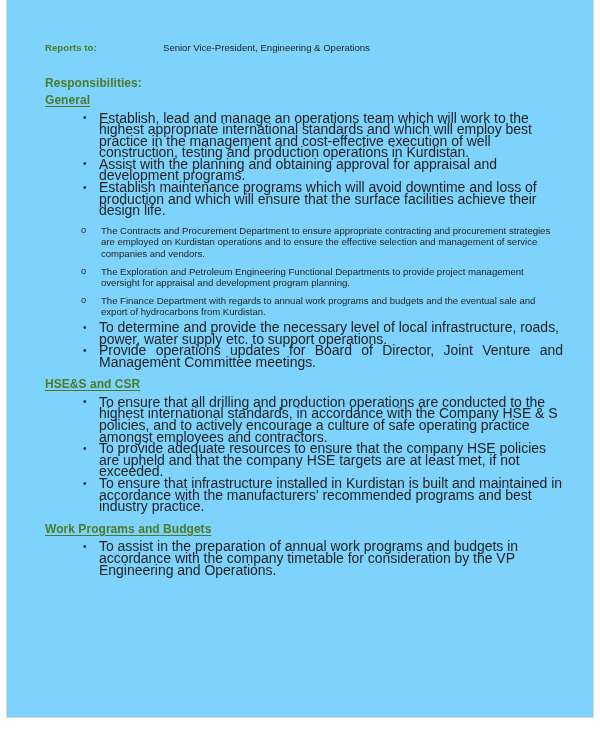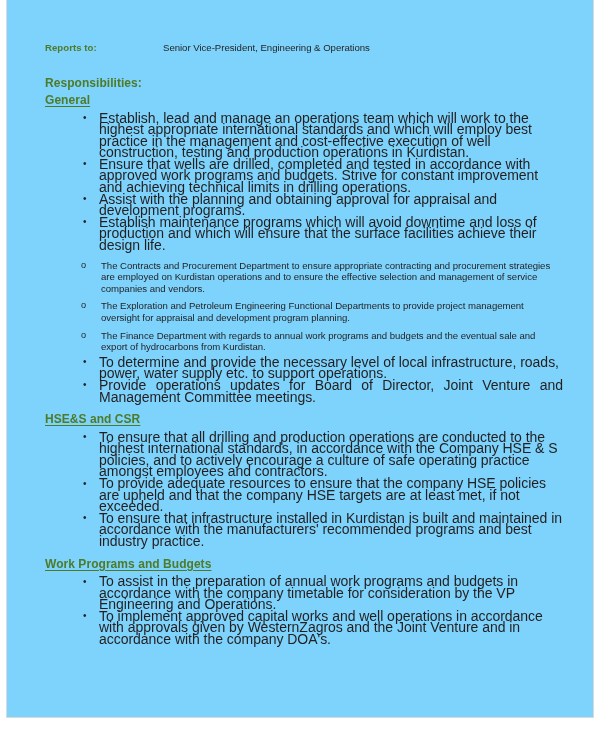--- a/index.html
+++ b/index.html
@@ -143,21 +143,20 @@
     <div class="h-block">Responsibilities:</div>
 
     <div class="spacer-xs"></div>
 
     <div class="h-block underline">General</div>
 
     <div class="spacer-xs"></div>
 
     <ul class="l1">
       <li>Establish, lead and manage an operations team which will work to the highest appropriate international standards and which will employ best practice in the management and cost-effective execution of well construction, testing and production operations in Kurdistan.</li>
-      <li>Ensure that wells are drilled, completed and tested in accordance with approved work programs and budgets. Strive for constant improvement and achieving technical limits in drilling operations.</li>
       <li>Assist with the planning and obtaining approval for appraisal and development programs.</li>
       <li>Establish maintenance programs which will avoid downtime and loss of production and which will ensure that the surface facilities achieve their design life.</li>
     </ul>
 
     <ul class="l2">
       <li>The Contracts and Procurement Department to ensure appropriate contracting and procurement strategies are employed on Kurdistan operations and to ensure the effective selection and management of service companies and vendors.</li>
       <li>The Exploration and Petroleum Engineering Functional Departments to provide project management oversight for appraisal and development program planning.</li>
       <li>The Finance Department with regards to annual work programs and budgets and the eventual sale and export of hydrocarbons from Kurdistan.</li>
     </ul>
 
@@ -179,17 +178,16 @@
     </ul>
 
     <div class="spacer-sm"></div>
 
     <div class="h-block underline">Work Programs and Budgets</div>
 
     <div class="spacer-xs"></div>
 
     <ul class="l1">
       <li>To assist in the preparation of annual work programs and budgets in accordance with the company timetable for consideration by the VP Engineering and Operations.</li>
-      <li>To implement approved capital works and well operations in accordance with approvals given by WesternZagros and the Joint Venture and in accordance with the company DOA's.</li>
     </ul>
 
   </div>
 </div>
 
 </body></html>

